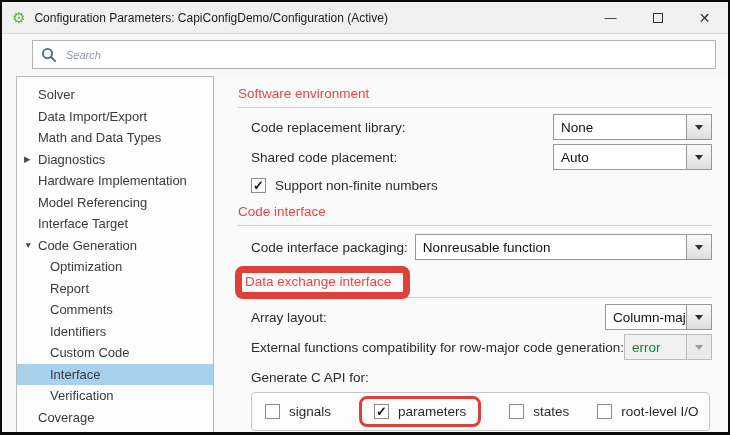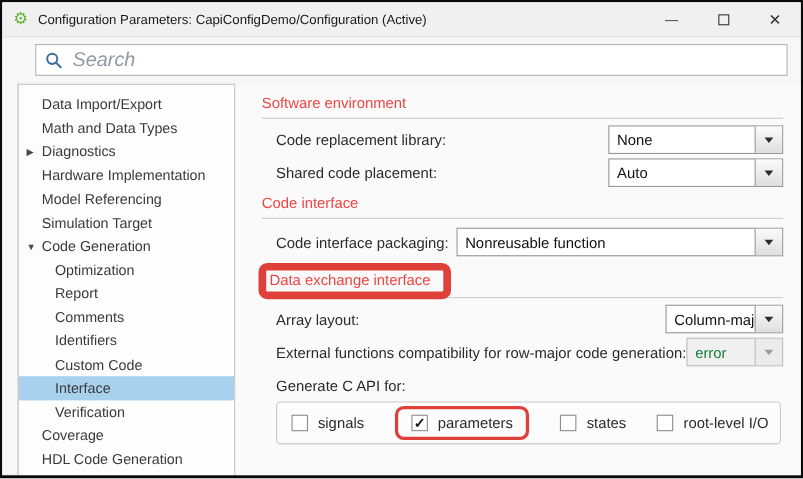--- a/index.html
+++ b/index.html
@@ -36,21 +36,21 @@
   .search-area { padding:6px 12px 7px 30px; background:#f7f7f7; flex:0 0 auto; }
   .search-box {
     height:29px; background:#ffffff;
     border:1px solid #b3b3b3;
     display:flex; align-items:center; padding:0 8px;
   }
   .search-box svg { flex:0 0 auto; }
   .search-input {
     flex:1; border:none; outline:none; background:transparent;
     font-family:"Liberation Sans", sans-serif;
-    font-size:18px; font-style:italic; color:#3b82f6; margin-left:7px;
+    font-size:11px; font-style:italic; color:#3b82f6; margin-left:7px;
   }
   .search-input::placeholder { color:#8e9aa5; font-style:italic; opacity:1; }
 
   
   .body { flex:1; display:flex; background:#f7f7f7; padding-left:14px; overflow:hidden; }
 
   .sidebar {
     width:198px; flex:0 0 198px;
     background:#fdfdfd;
     border:1px solid #b9b9b9; border-bottom:none;
@@ -172,37 +172,40 @@
         <line x1="10" y1="10" x2="14.2" y2="14.2" stroke="#3c6d9f" stroke-width="1.8" stroke-linecap="round"></line>
       </svg>
       <input class="search-input" type="text" placeholder="Search" style="">
     </div>
   </div>
 
   <div class="body">
 
     <div class="sidebar">
         <div class="tree-item lvl0">
+          <span>Solver</span>
+        </div>
+        <div class="tree-item lvl0">
           <span>Data Import/Export</span>
         </div>
         <div class="tree-item lvl0">
           <span>Math and Data Types</span>
         </div>
         <div class="tree-item lvl0">
           <span class="arrow">▶</span>
           <span>Diagnostics</span>
         </div>
         <div class="tree-item lvl0">
           <span>Hardware Implementation</span>
         </div>
         <div class="tree-item lvl0">
           <span>Model Referencing</span>
         </div>
         <div class="tree-item lvl0">
-          <span>Simulation Target</span>
+          <span>Interface Target</span>
         </div>
         <div class="tree-item lvl0">
           <span class="arrow">▼</span>
           <span>Code Generation</span>
         </div>
         <div class="tree-item lvl1">
           <span>Optimization</span>
         </div>
         <div class="tree-item lvl1">
           <span>Report</span>
@@ -247,20 +250,24 @@
       </div>
       <div class="frow">
         <span class="flabel">Shared code placement:</span>
         <span class="spacer"></span>
         <div class="dd w185">
           <span class="dd-text">Auto</span>
           <span class="dd-btn">
               <span class="dd-arrow"></span>
             </span>
         </div>
+      </div>
+      <div class="cbrow">
+        <span class="cb checked"></span>
+        <span>Support non-finite numbers</span>
       </div>
 
       <div class="section-head boxed">
         <div class="section-title">Code interface</div>
       </div>
       <div class="frow" style="height:34px;">
         <span class="flabel">Code interface packaging:</span>
         <div class="dd grow">
           <span class="dd-text">Nonreusable function</span>
           <span class="dd-btn">

